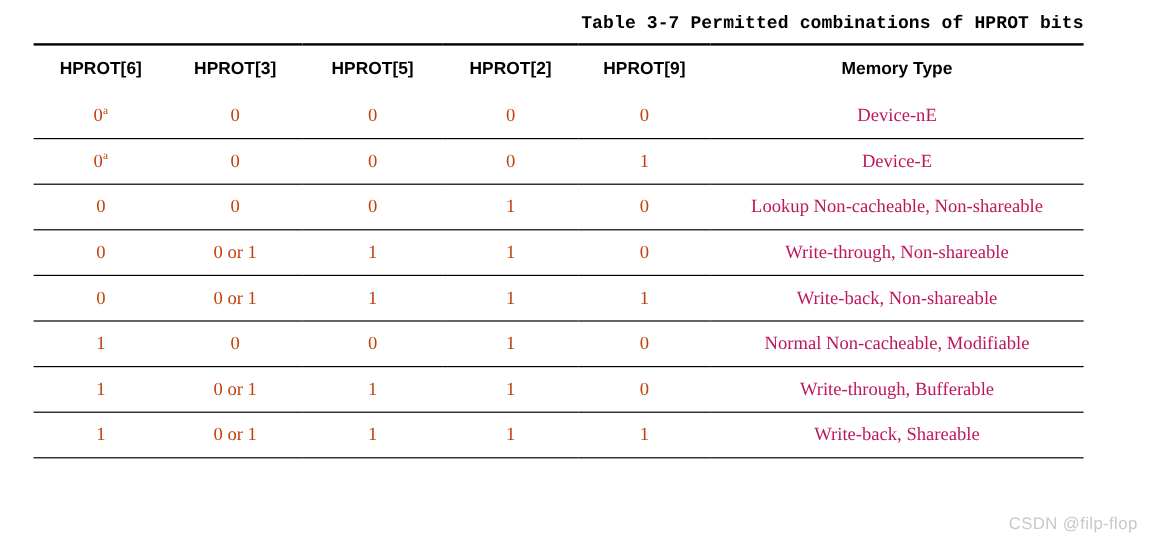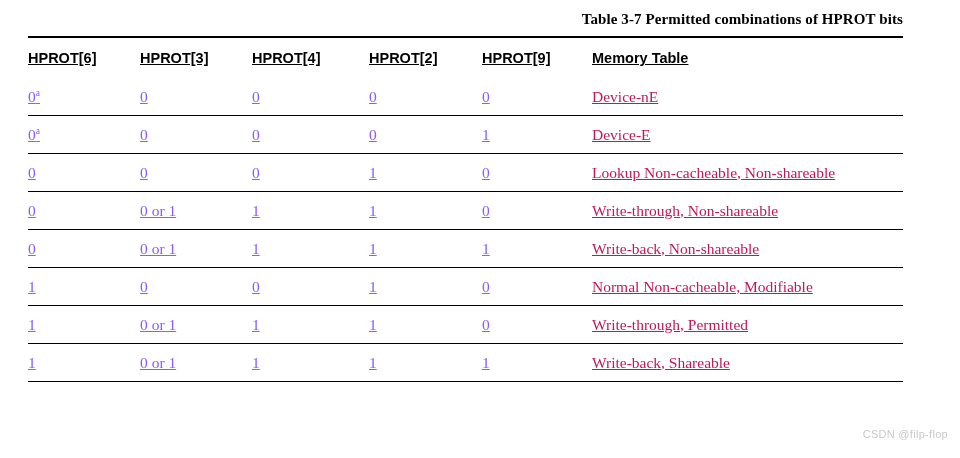--- a/index.html
+++ b/index.html
@@ -15,43 +15,42 @@
     font-family: "Liberation Sans", sans-serif;
     color: #000000;
   }
 
   #table-caption {
     position: absolute;
     left: 0;
     top: 11px;
     width: 903px;
     text-align: right;
-    font-family: Liberation Serif, serif;
+    font-family: Liberation Mono, monospace;
     font-weight: bold;
     font-size: 15px;
     letter-spacing: 0.1px;
     color: #000000;
   }
 
   #hprot-table {
     position: absolute;
     left: 28px;
     top: 36px;
     width: 875px;
     border-collapse: collapse;
     table-layout: fixed;
   }
 
   #hprot-table td,
   #hprot-table th {
     padding: 0;
     margin: 0;
-    text-align: left;
+    text-align: center;
     vertical-align: middle;
-    text-decoration: underline;
   }
 
   
   .col-b6 { width: 112px; }
   .col-b5 { width: 112px; }
   .col-b4 { width: 117px; }
   .col-b3 { width: 113px; }
   .col-b2 { width: 110px; }
   .col-mt { width: 311px; }
 
@@ -71,21 +70,21 @@
   }
   thead tr.hdr-bot th {
     border-bottom: 2px solid #000000;
   }
 
   tbody td {
     height: 37px;
     border-bottom: 1.3px solid #000000;
     font-family: "Liberation Serif", serif;
     font-size: 15.5px;
-    color: #8b5cf6;
+    color: #c2410c;
     padding-left: 18px;
   }
   tbody td.mem-type {
     color: #be185d;
   }
   tbody tr:last-child td {
     border-bottom: 1.6px solid #000000;
   }
 
   sup.note-ref {
@@ -93,21 +92,21 @@
     vertical-align: super;
     line-height: 0;
     font-family: "Liberation Serif", serif;
   }
 
   #watermark {
     position: absolute;
     right: 12px;
     top: 428px;
     font-family: "Liberation Sans", sans-serif;
-    font-size: 11px;
+    font-size: 14px;
     color: #c9c9c9;
     letter-spacing: 0.3px;
     white-space: nowrap;
   }
 </style>
 </head>
 <body>
 
 <div id="table-caption">Table 3-7 Permitted combinations of HPROT bits</div>
 
@@ -117,24 +116,24 @@
     <col class="col-b5">
     <col class="col-b4">
     <col class="col-b3">
     <col class="col-b2">
     <col class="col-mt">
   </colgroup>
   <thead>
     <tr class="hdr-top">
       <th>HPROT[6]</th>
       <th>HPROT[3]</th>
-      <th>HPROT[4]</th>
+      <th>HPROT[5]</th>
       <th>HPROT[2]</th>
       <th>HPROT[9]</th>
-      <th>Memory Table</th>
+      <th>Memory Type</th>
     </tr>
   </thead>
   <tbody id="table-body">
       <tr>
         <td>0<sup class="note-ref">a</sup></td>
         <td>0</td>
         <td>0</td>
         <td>0</td>
         <td>0</td>
         <td class="mem-type">Device-nE</td>
@@ -178,21 +177,21 @@
         <td>1</td>
         <td>0</td>
         <td class="mem-type">Normal Non-cacheable, Modifiable</td>
       </tr>
       <tr>
         <td>1</td>
         <td>0 or 1</td>
         <td>1</td>
         <td>1</td>
         <td>0</td>
-        <td class="mem-type">Write-through, Permitted</td>
+        <td class="mem-type">Write-through, Bufferable</td>
       </tr>
       <tr>
         <td>1</td>
         <td>0 or 1</td>
         <td>1</td>
         <td>1</td>
         <td>1</td>
         <td class="mem-type">Write-back, Shareable</td>
       </tr>
     </tbody>

